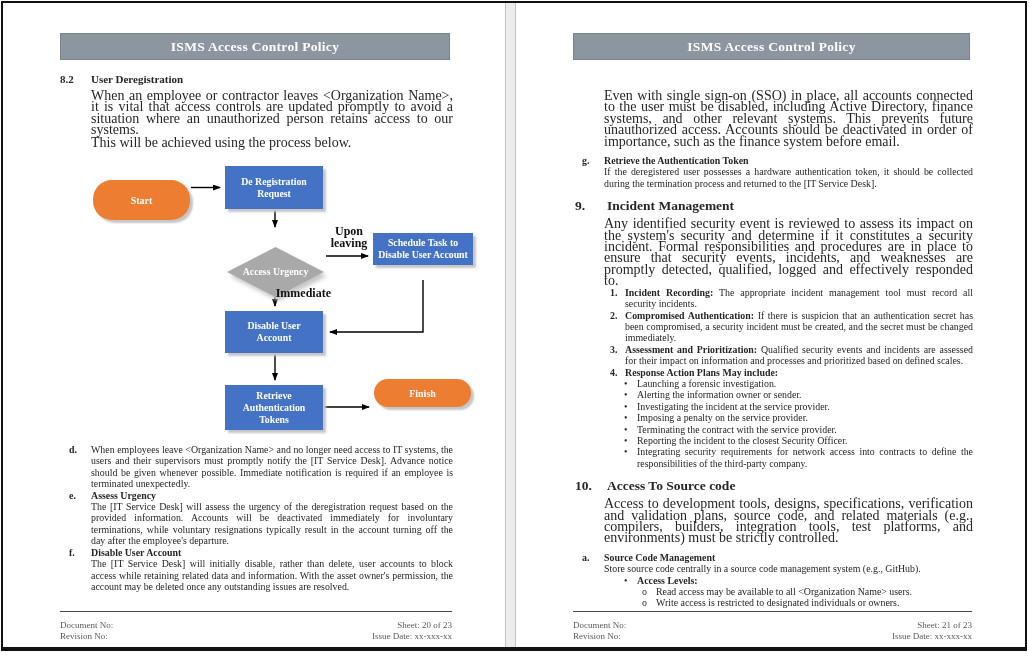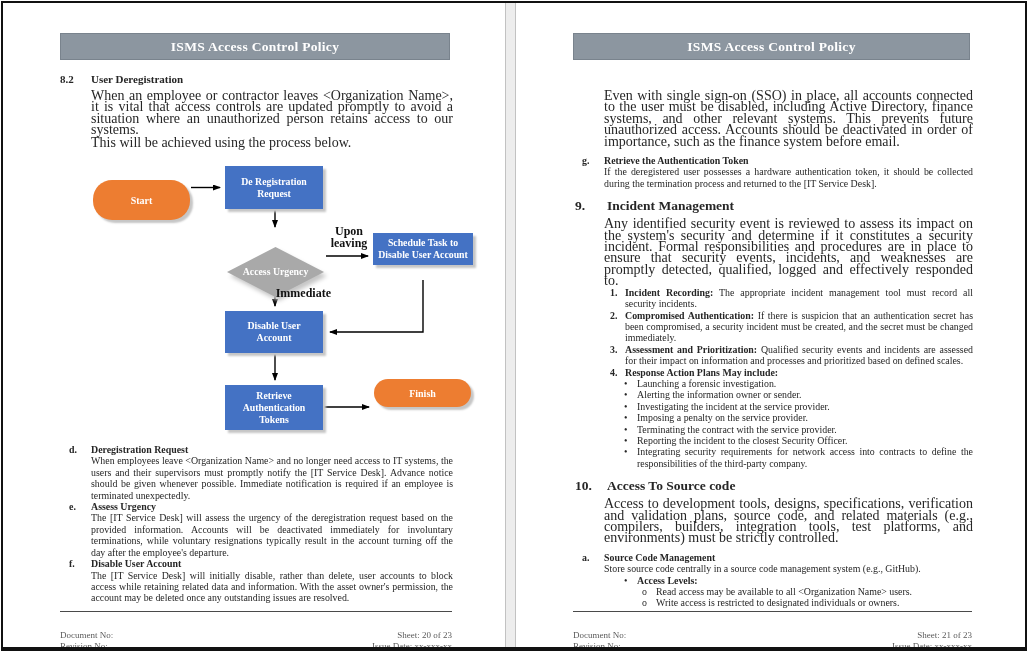--- a/index.html
+++ b/index.html
@@ -34,21 +34,21 @@
   .nitem .mk{width:15px;flex:none;font-weight:bold;}
   .nitem .ct{flex:1;text-align:justify;}
   .bitem{display:flex;font-size:9.9px;line-height:11.4px;margin:0 52px 0 108px;}
   .bitem .mk{width:13px;flex:none;}
   .bitem .ct{flex:1;text-align:justify;}
   .bitem .ct.b{font-weight:bold;}
   .sbitem{display:flex;font-size:9.9px;line-height:11.4px;margin:0 52px 0 126px;}
   .sbitem .mk{width:14px;flex:none;}
   .sbitem .ct{flex:1;}
 
-  .pfooter{position:absolute;left:57px;right:53px;top:608px;bottom:0;background:#fff;border-top:1px solid #4a4a4a;padding-top:18px;font-size:9px;line-height:11px;color:#5a5a5a;display:flex;justify-content:space-between;}
+  .pfooter{position:absolute;left:57px;right:53px;top:608px;bottom:0;background:#fff;border-top:1px solid #4a4a4a;padding-top:8px;font-size:9px;line-height:11px;color:#5a5a5a;display:flex;justify-content:space-between;}
   .pfooter .fr{text-align:right;}
 
   .flowchart{position:relative;height:288px;margin-top:8px;}
   .fc-arrows{position:absolute;left:0;top:0;}
   .fc-node{position:absolute;display:flex;align-items:center;justify-content:center;text-align:center;font-weight:bold;color:#fff;box-sizing:border-box;}
   .fc-box{background:#4472C4;box-shadow:3px 3px 2px #c6c6c6;font-size:9.8px;line-height:12px;padding:8px 5px;}
   .fc-stadium{background:#ED7D31;border-radius:19px;box-shadow:3px 3px 2px #c6c6c6;font-size:10px;}
   .fc-dwrap{position:absolute;filter:drop-shadow(3px 4px 2px #c6c6c6);}
   .fc-diamond{position:absolute;inset:0;background:#A9A9A9;clip-path:polygon(50% 0,100% 50%,50% 100%,0 50%);}
   .fc-dtext{position:absolute;inset:0;display:flex;align-items:center;justify-content:center;color:#fff;font-weight:bold;font-size:9.8px;line-height:12px;text-align:center;}
@@ -110,21 +110,20 @@
       <div class="fc-node fc-stadium" style="left:371px;top:223px;width:97px;height:28px;">
         <span>Finish</span>
       </div>
       <div class="fc-label" style="left:318px;top:69px;width:56px;">Upon leaving</div>
       <div class="fc-label" style="left:266px;top:131px;width:62px;text-align:right;">Immediate</div>
     </div>
 
     <div class="litem">
       <span class="mk">d.</span>
       <span class="ct">
-        <span class="t">Deregistration Request</span>
         <span class="x">When employees leave &lt;Organization Name&gt; and no longer need access to IT systems, the users and their supervisors must promptly notify the [IT Service Desk]. Advance notice should be given whenever possible. Immediate notification is required if an employee is terminated unexpectedly.</span>
       </span>
     </div>
     <div class="litem">
       <span class="mk">e.</span>
       <span class="ct">
         <span class="t">Assess Urgency</span>
         <span class="x">The [IT Service Desk] will assess the urgency of the deregistration request based on the provided information. Accounts will be deactivated immediately for involuntary terminations, while voluntary resignations typically result in the account turning off the day after the employee's departure.</span>
       </span>
     </div>

